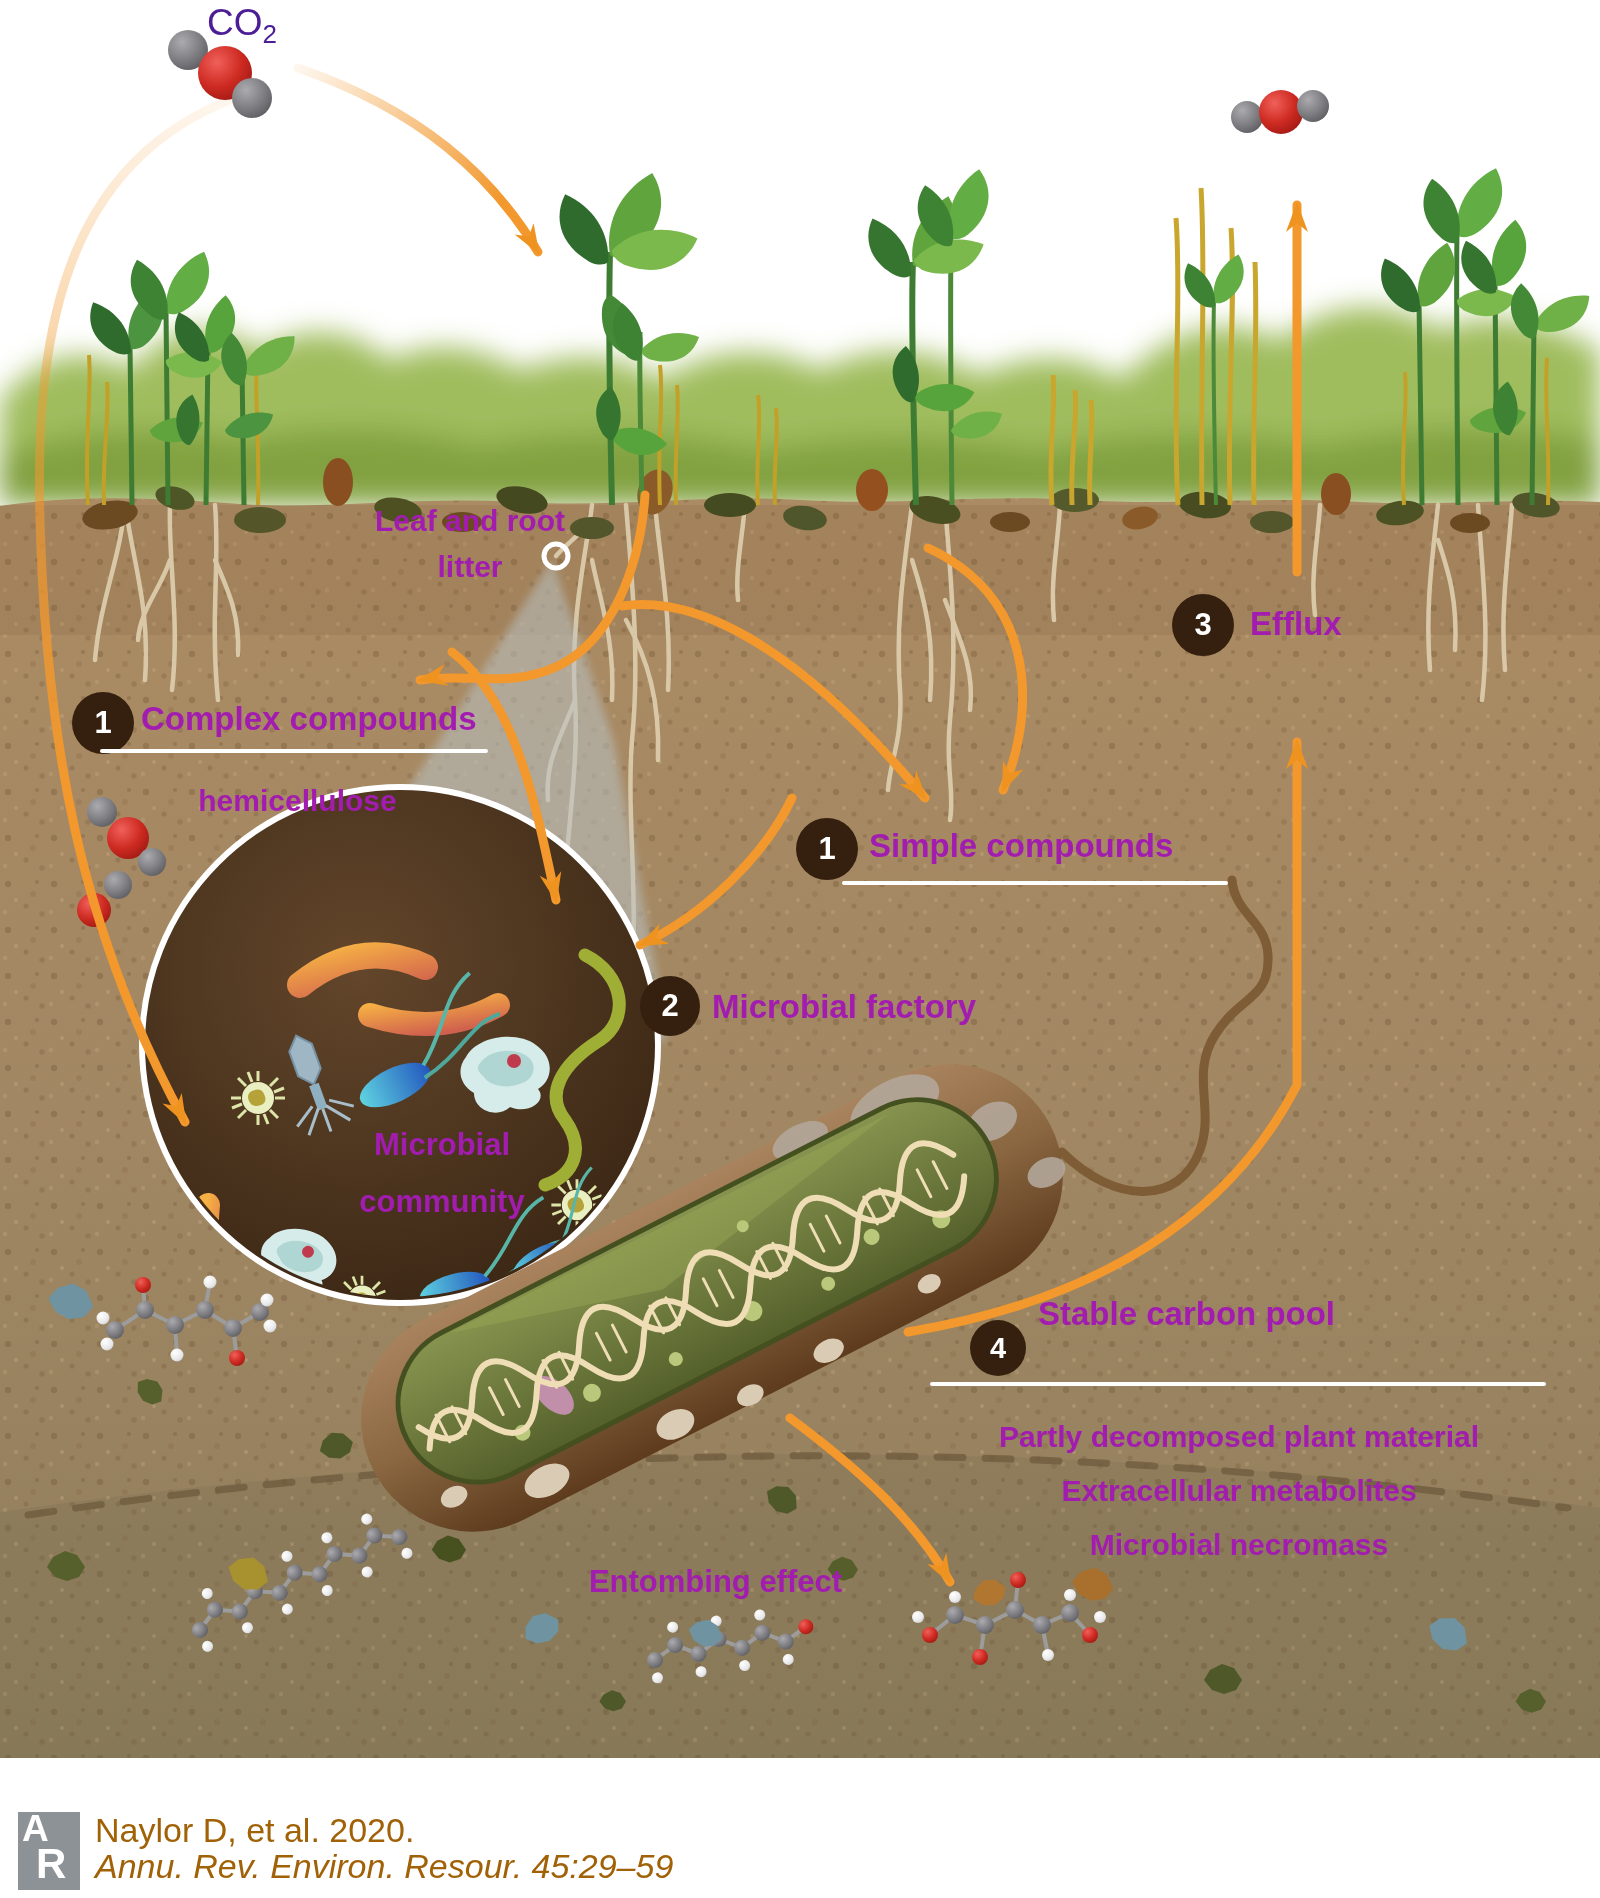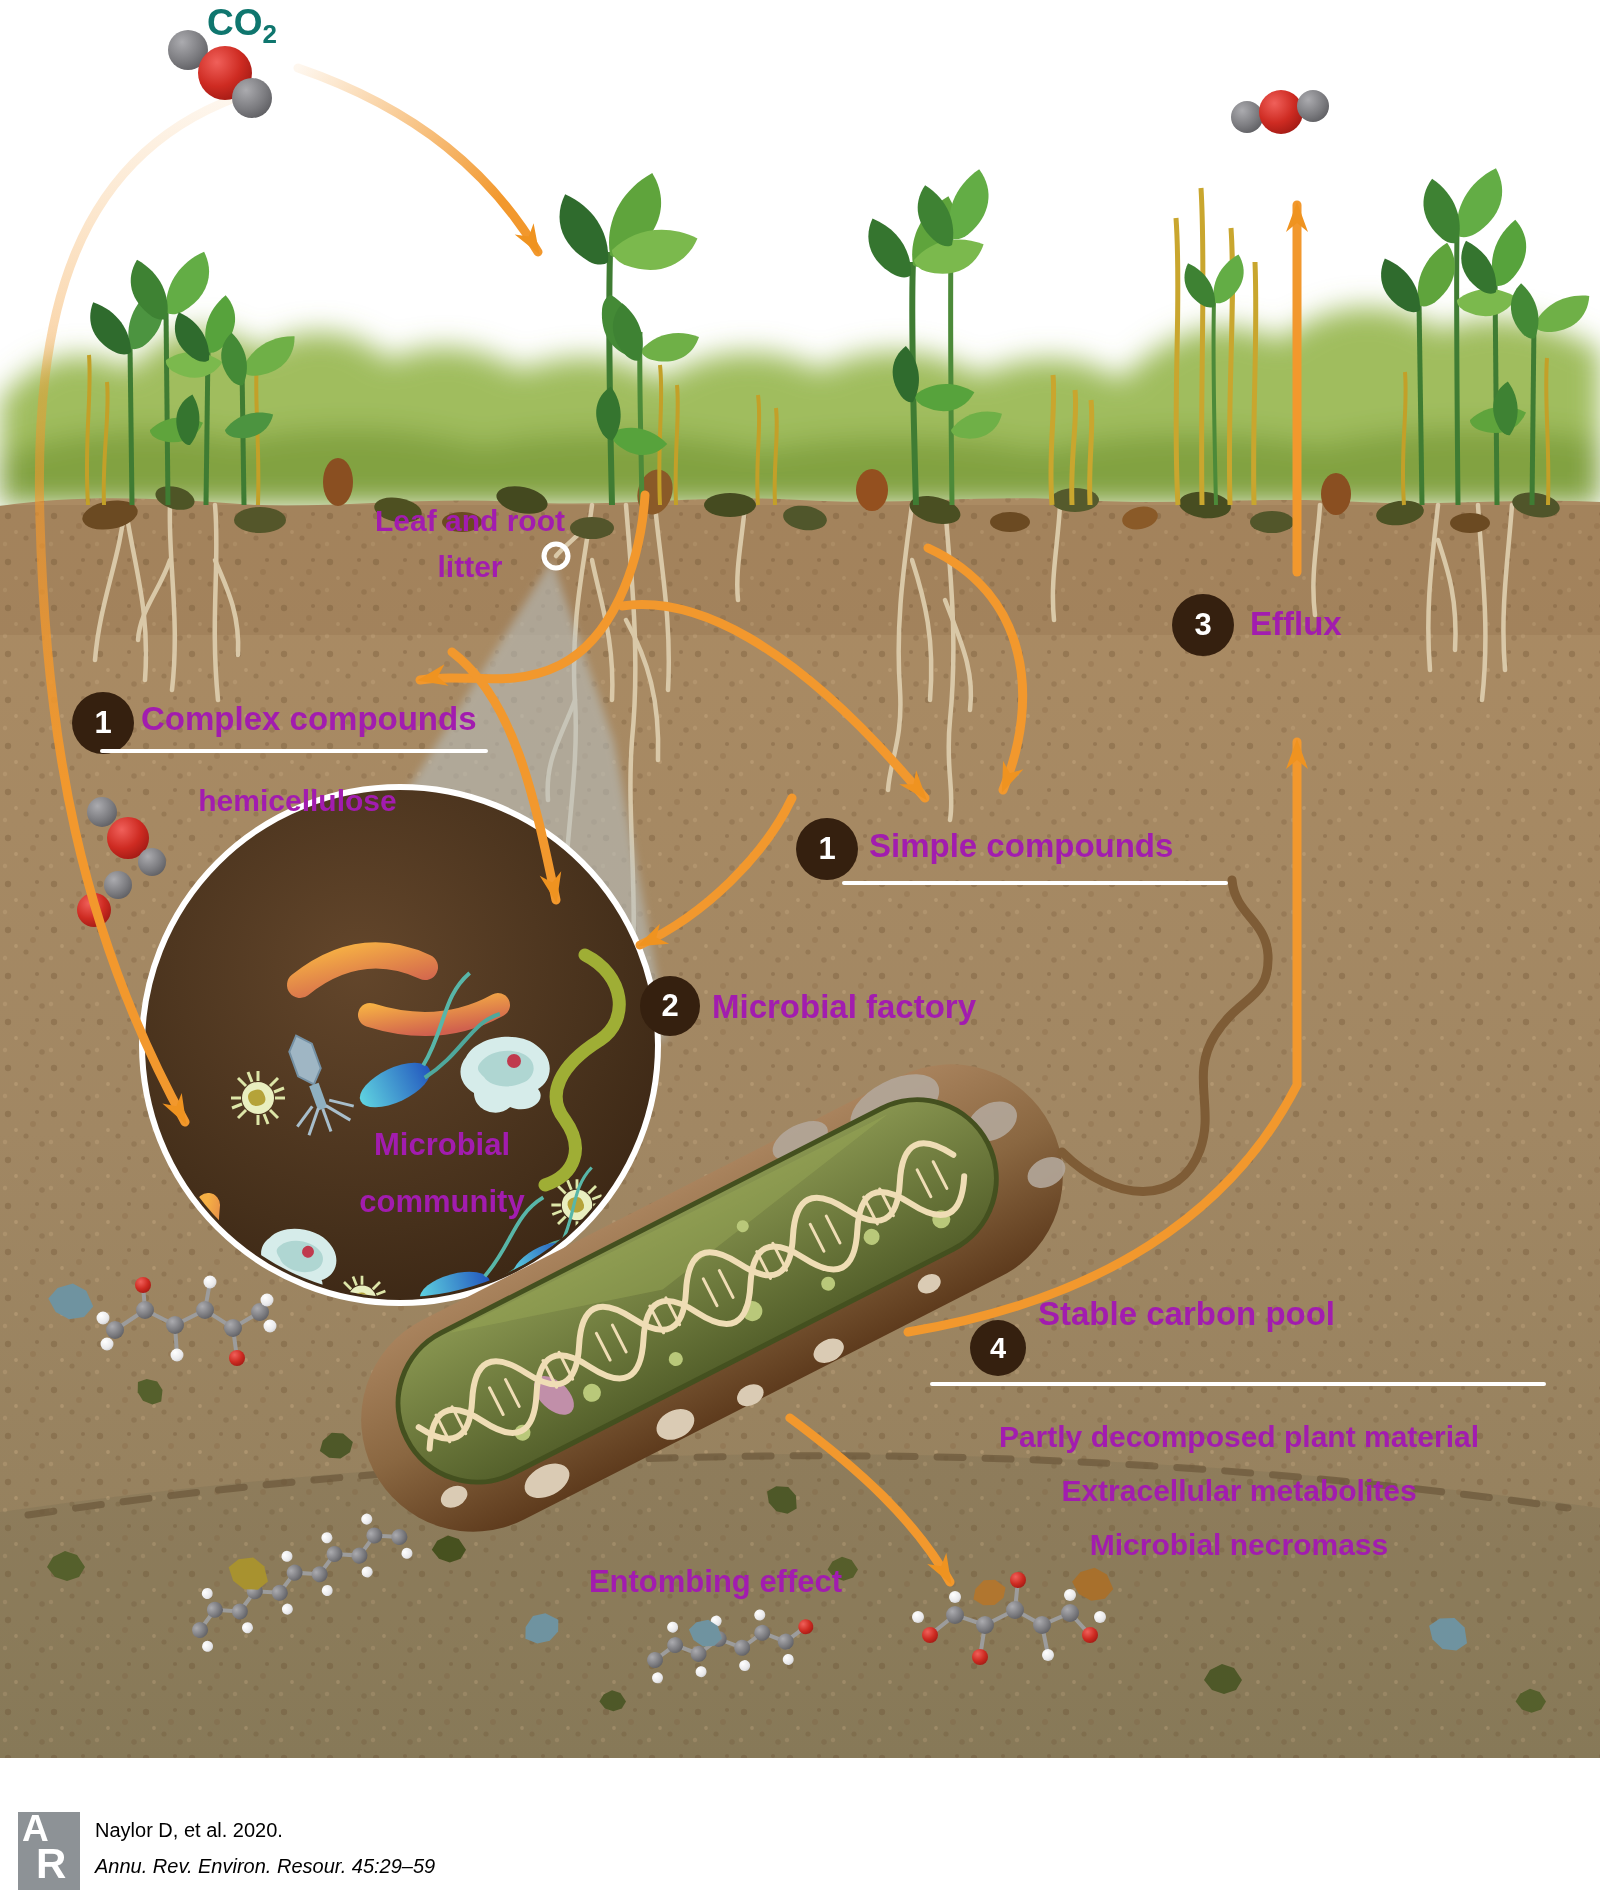--- a/index.html
+++ b/index.html
@@ -7,28 +7,28 @@
           font-family:"Liberation Sans",sans-serif;}
   svg.scene{position:absolute;left:0;top:0;}
   .lbl{position:absolute;color:#a21caf;}
   .hdr{font-weight:700;font-size:33px;white-space:nowrap;}
   .sub{font-weight:600;font-size:30px;text-align:center;}
   .badge{position:absolute;background:#35200F;color:#fff;border-radius:50%;
          display:flex;align-items:center;justify-content:center;
          font-weight:700;font-size:31px;width:62px;height:62px;}
   .badge.small{width:56px;height:56px;font-size:29px;}
   .rule{position:absolute;height:4px;background:#fff;border-radius:2px;}
-  .co2label{position:absolute;color:#0f766e;font-size:37px;font-weight:700;}
+  .co2label{position:absolute;color:#4c1d95;font-size:37px;font-weight:400;}
   .co2label sub{font-size:26px;}
   .twoline{line-height:46px;}
   .cite{position:absolute;display:flex;align-items:flex-start;gap:15px;}
   .arlogo{width:62px;height:78px;background:#8D9296;position:relative;color:#fff;flex:none;}
   .arlogo .a{position:absolute;left:4px;top:-4px;font-size:37px;font-weight:700;}
   .arlogo .r{position:absolute;left:18px;top:28px;font-size:42px;font-weight:700;}
-  .citetext{color:#000000;font-size:20px;line-height:36px;}
+  .citetext{color:#a16207;font-size:34px;line-height:36px;}
   .citetext .it{font-style:italic;}
 </style>
 </head>
 <body>
 
 <div id="canvas">
 
 <svg class="scene" width="1600" height="1898" viewBox="0 0 1600 1898">
   <defs>
     <linearGradient id="soilGrad" gradientUnits="userSpaceOnUse" x1="0" y1="505" x2="0" y2="1758">

